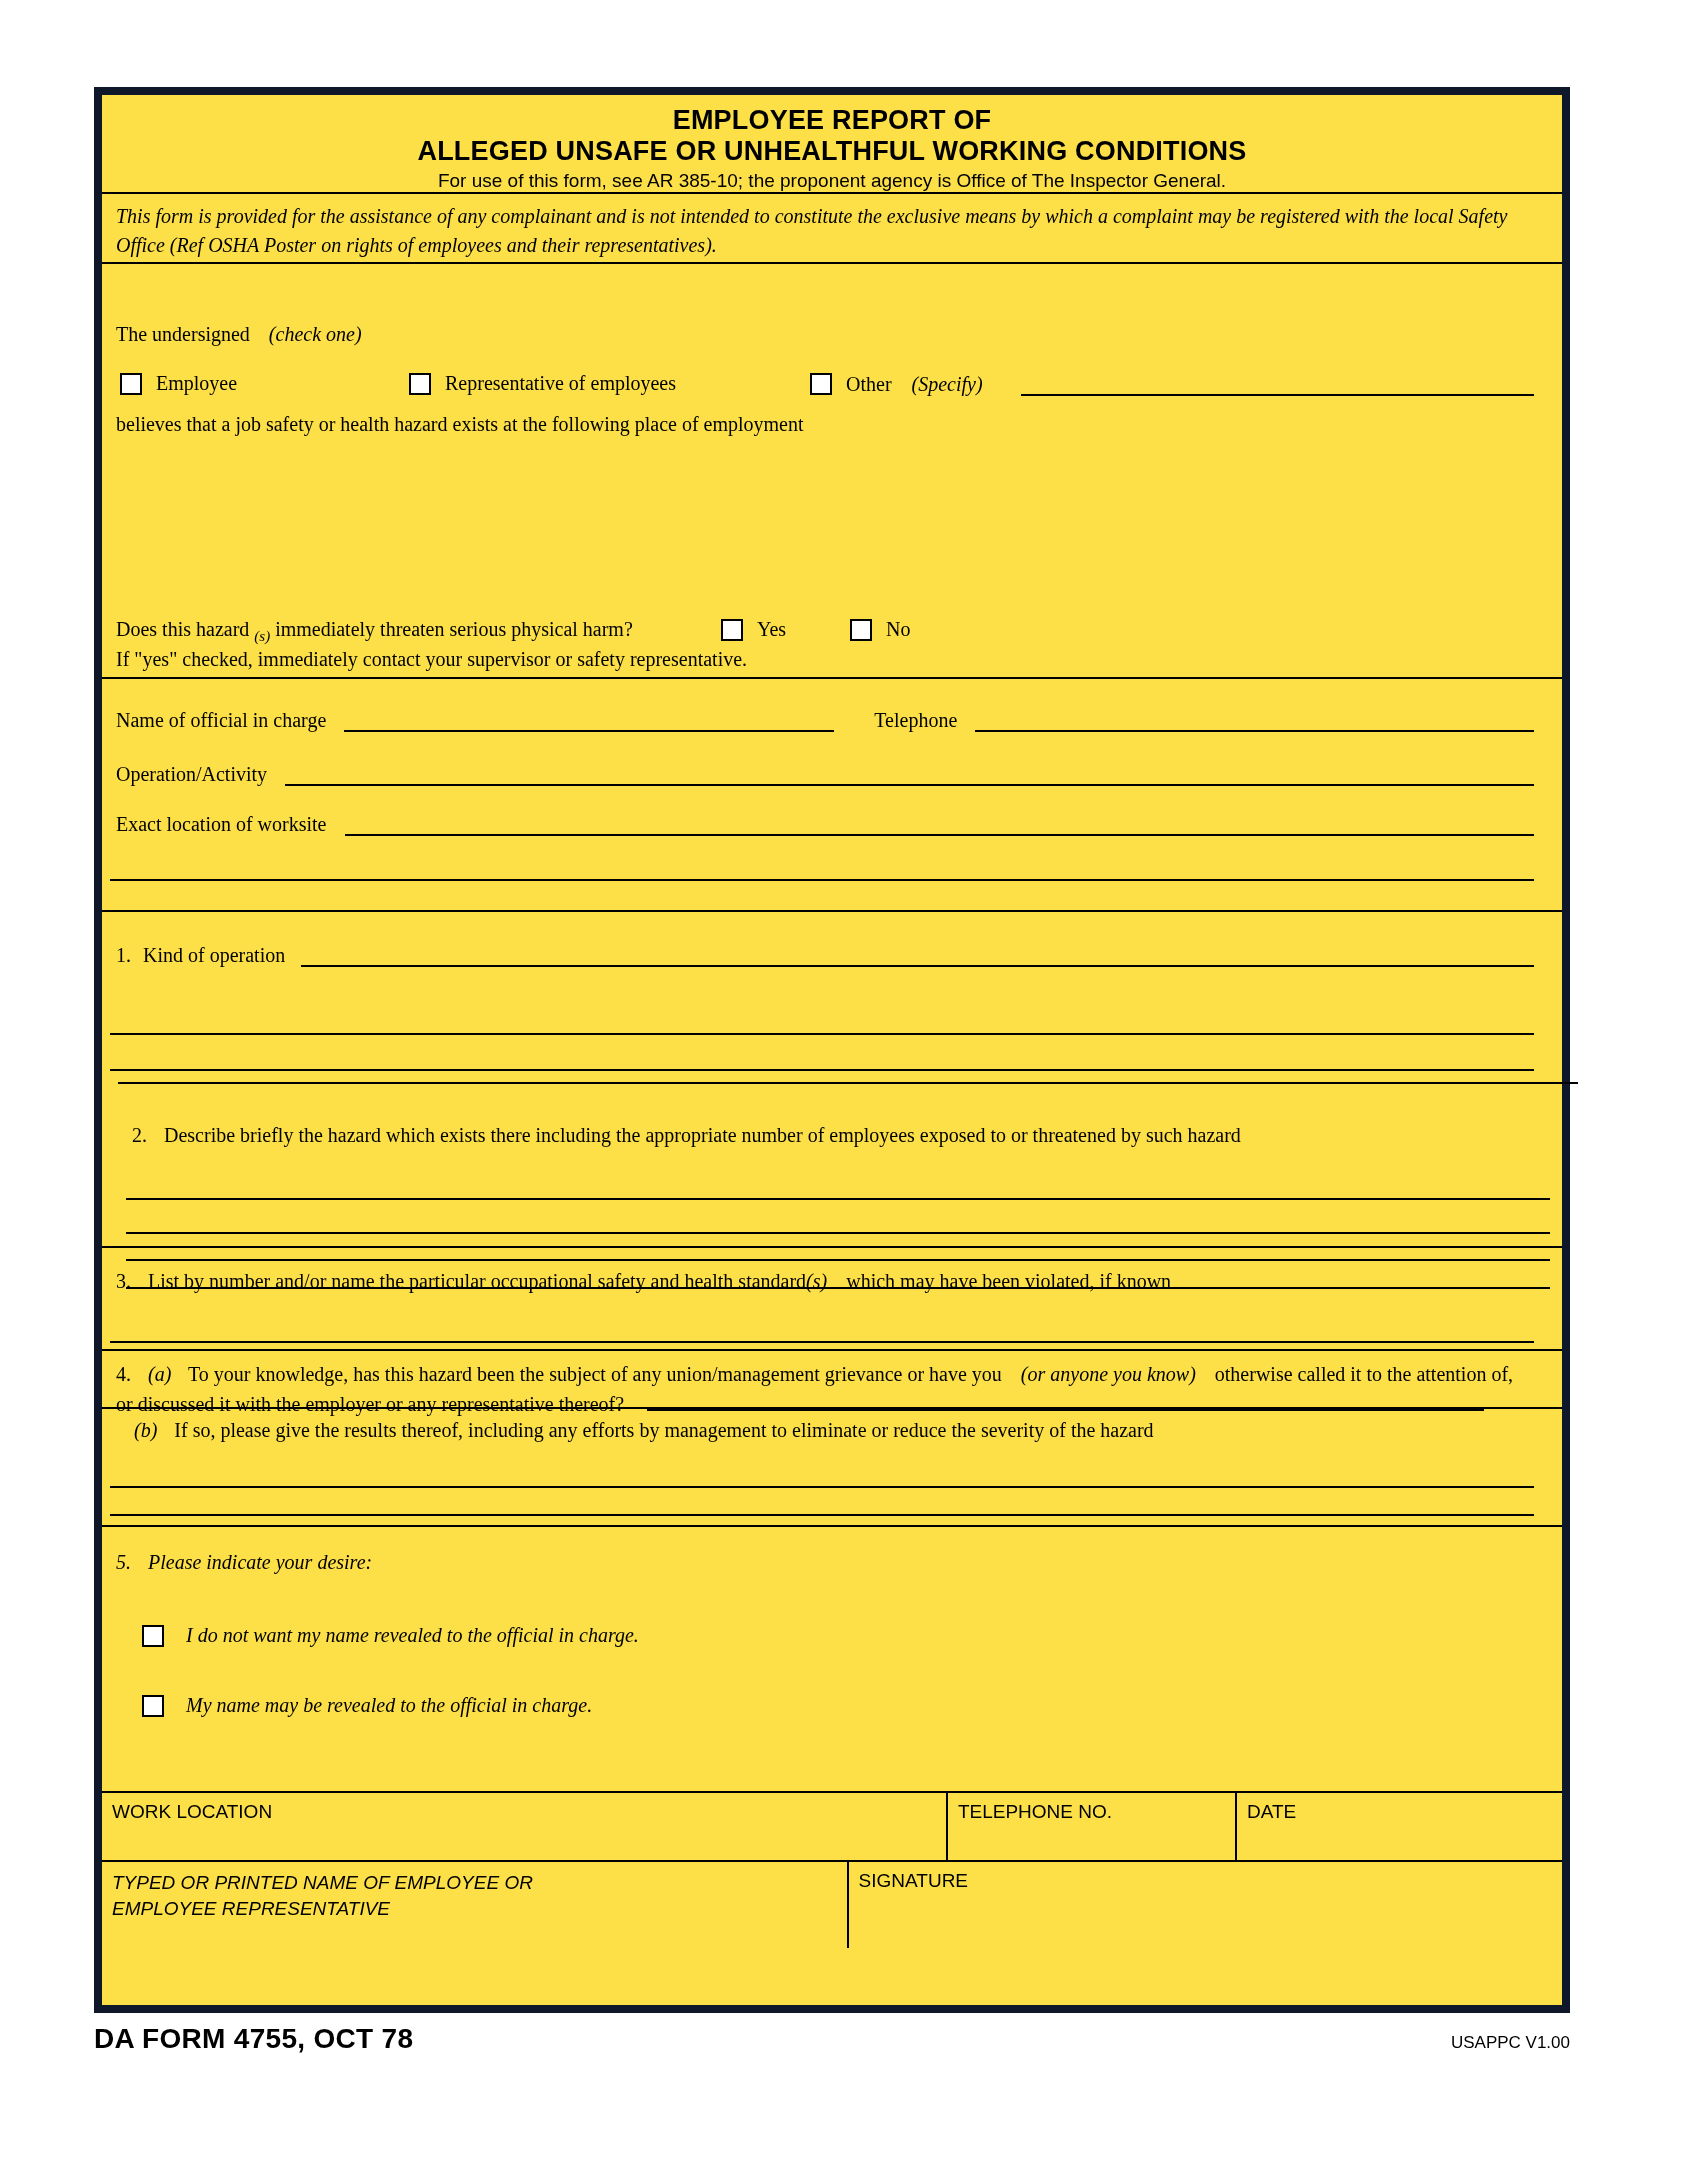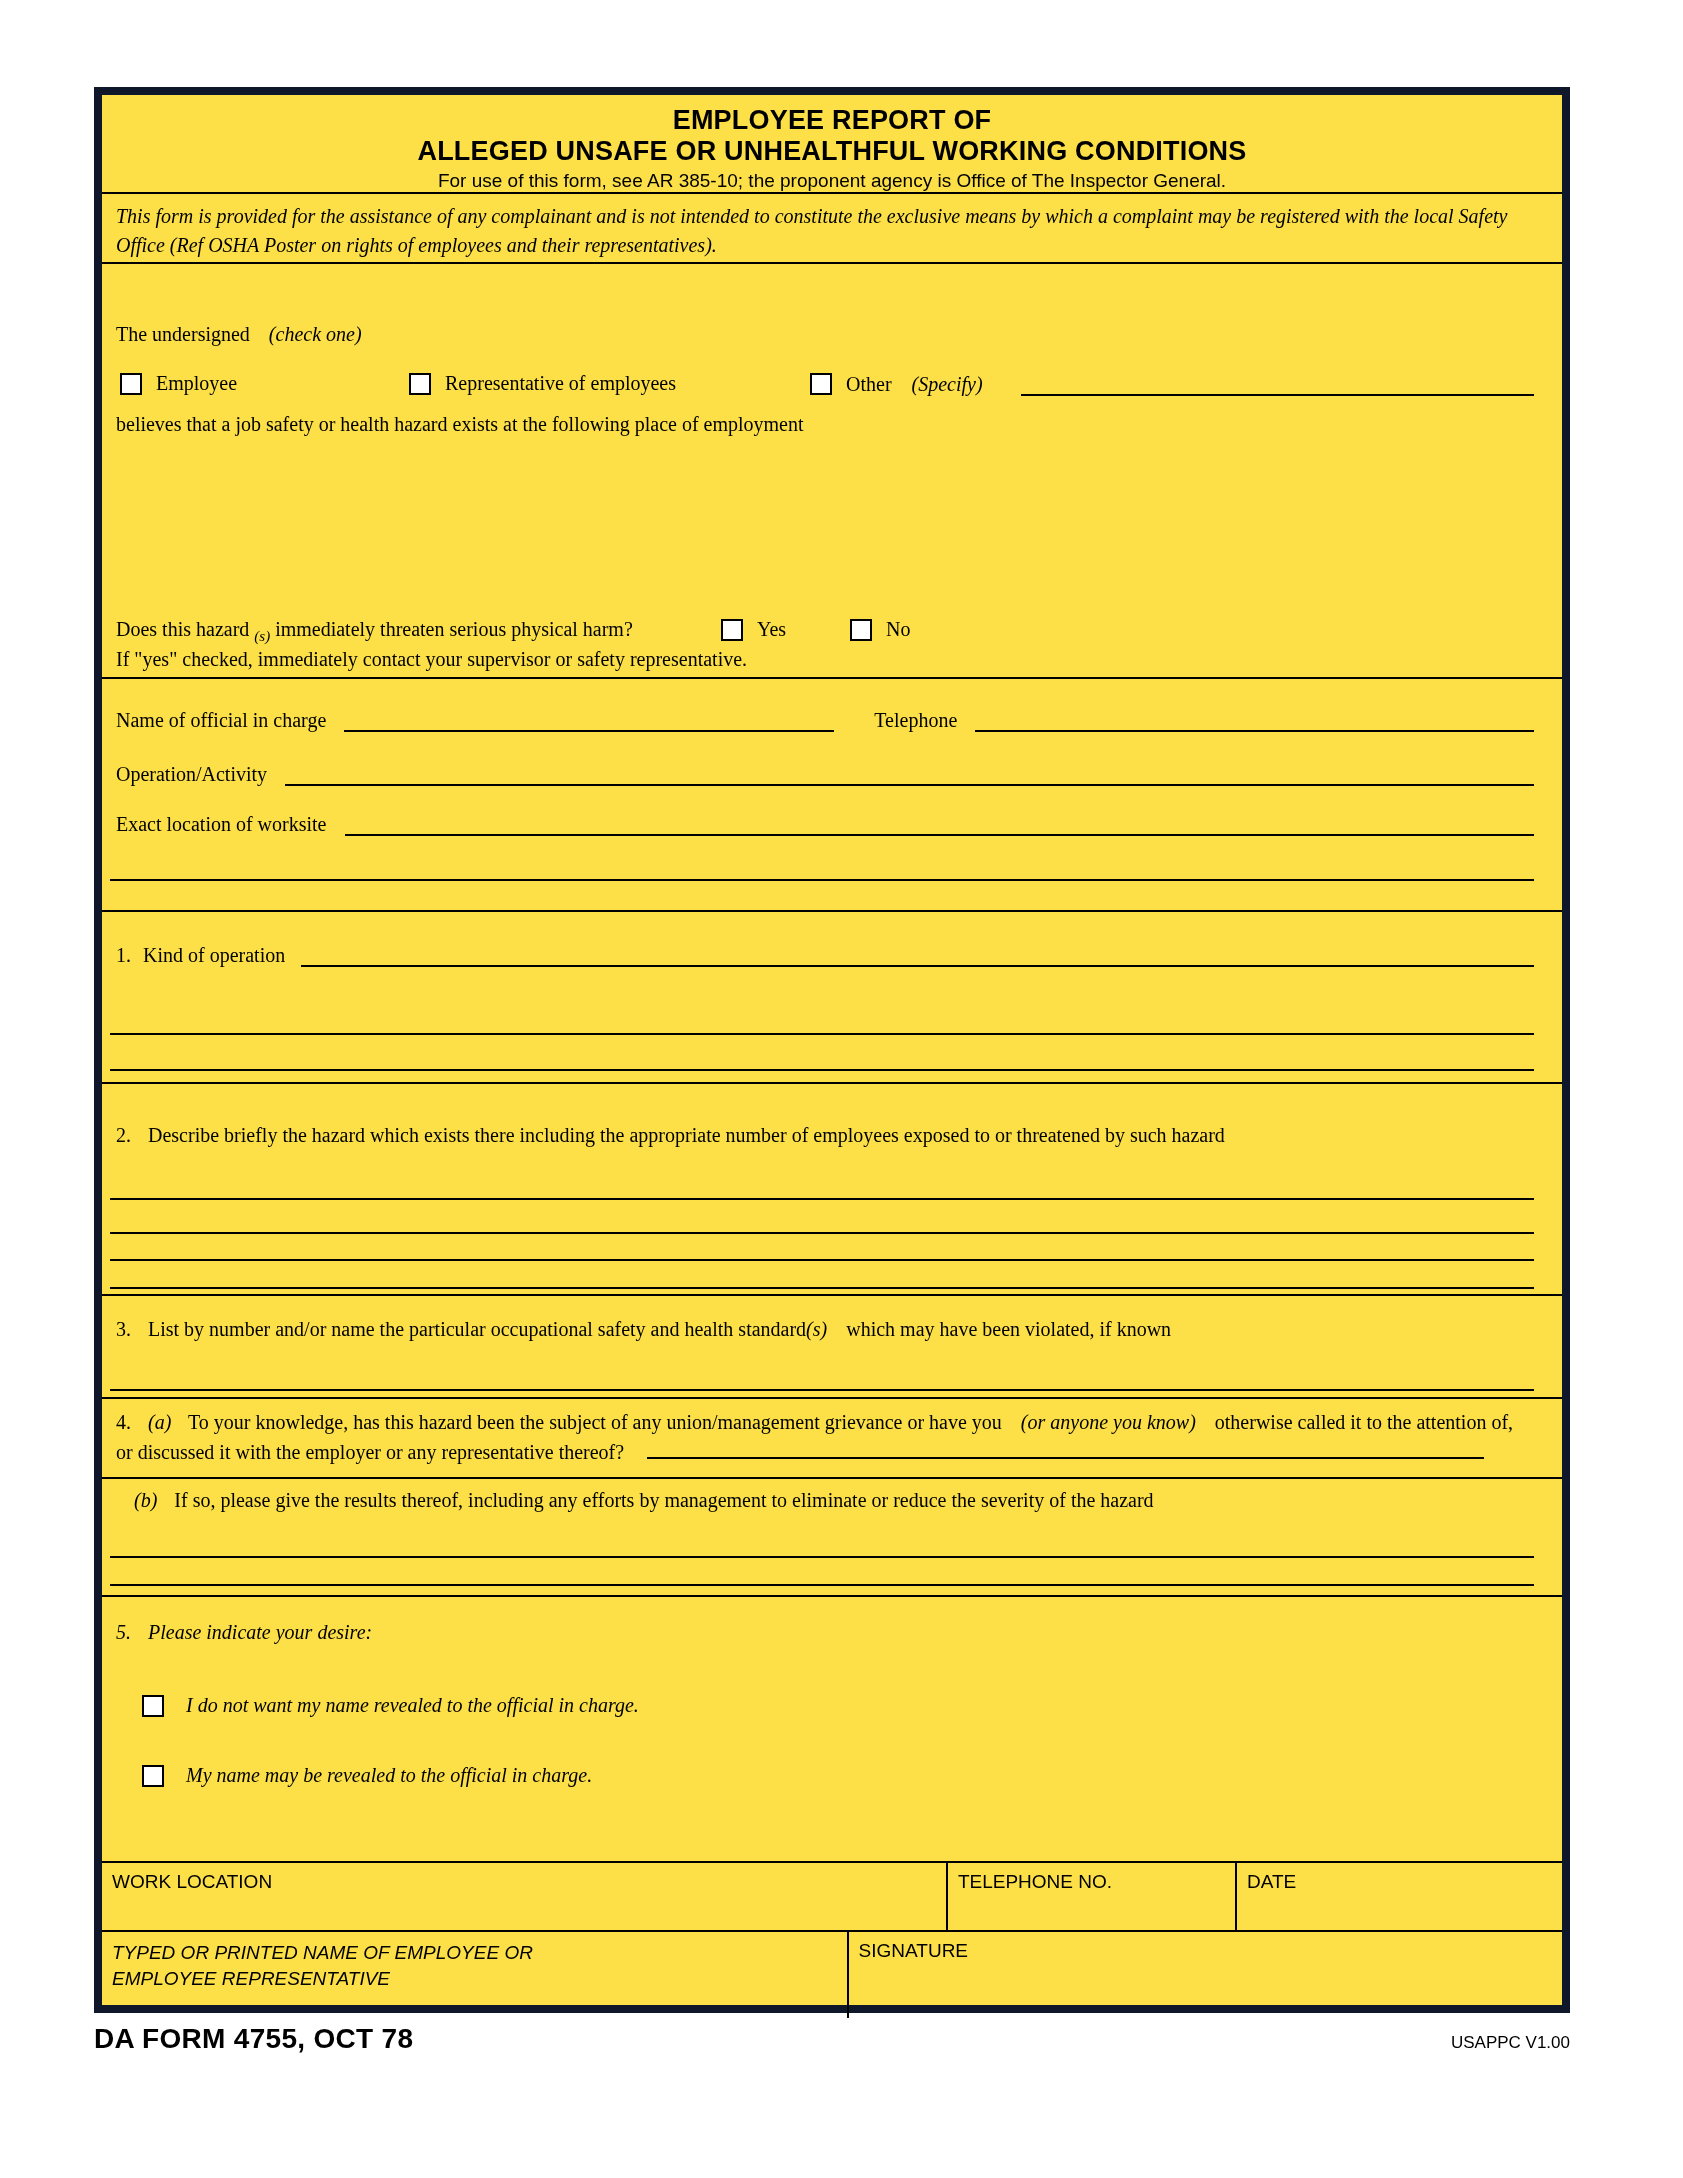--- a/index.html
+++ b/index.html
@@ -88,32 +88,32 @@
 
   
   .q-label { font-size: 20px; }
   .q-num { margin-right: 12px; }
   .sec-q1 { height: 172px; }
   .r-q1 { top: 32px; }
   .rule-q1 { margin-left: 16px; }
   .r-q1-l2 { top: 101px; left: 8px; }
   .r-q1-l3 { top: 137px; left: 8px; }
 
-  .sec-q2 { height: 212px; }
+  .sec-q2 { height: 164px; margin-left: 16px; }
   .r-q2 { top: 40px; }
   .r-q2-l1 { top: 94px; left: 8px; }
   .r-q2-l2 { top: 128px; left: 8px; }
   .r-q2-l3 { top: 155px; left: 8px; }
   .r-q2-l4 { top: 183px; left: 8px; }
 
   .sec-q3 { height: 103px; }
   .r-q3 { top: 22px; }
   .r-q3-l1 { top: 73px; left: 8px; }
 
-  .sec-q4a { height: 80px; padding: 8px 28px 0 14px; font-size: 20px; line-height: 30px; }
+  .sec-q4a { height: 58px; padding: 8px 28px 0 14px; font-size: 20px; line-height: 30px; }
   .q4a-answer-line {
     display: inline-block; width: 837px; height: 18px;
     border-bottom: 2px solid #000; margin-left: 18px;
   }
   .sec-q4b { height: 118px; }
   .r-q4b { top: 10px; left: 32px; }
   .r-q4b-l1 { top: 57px; left: 8px; }
   .r-q4b-l2 { top: 85px; left: 8px; }
 
   .sec-q5 { height: 266px; font-size: 20px; font-style: italic; }

